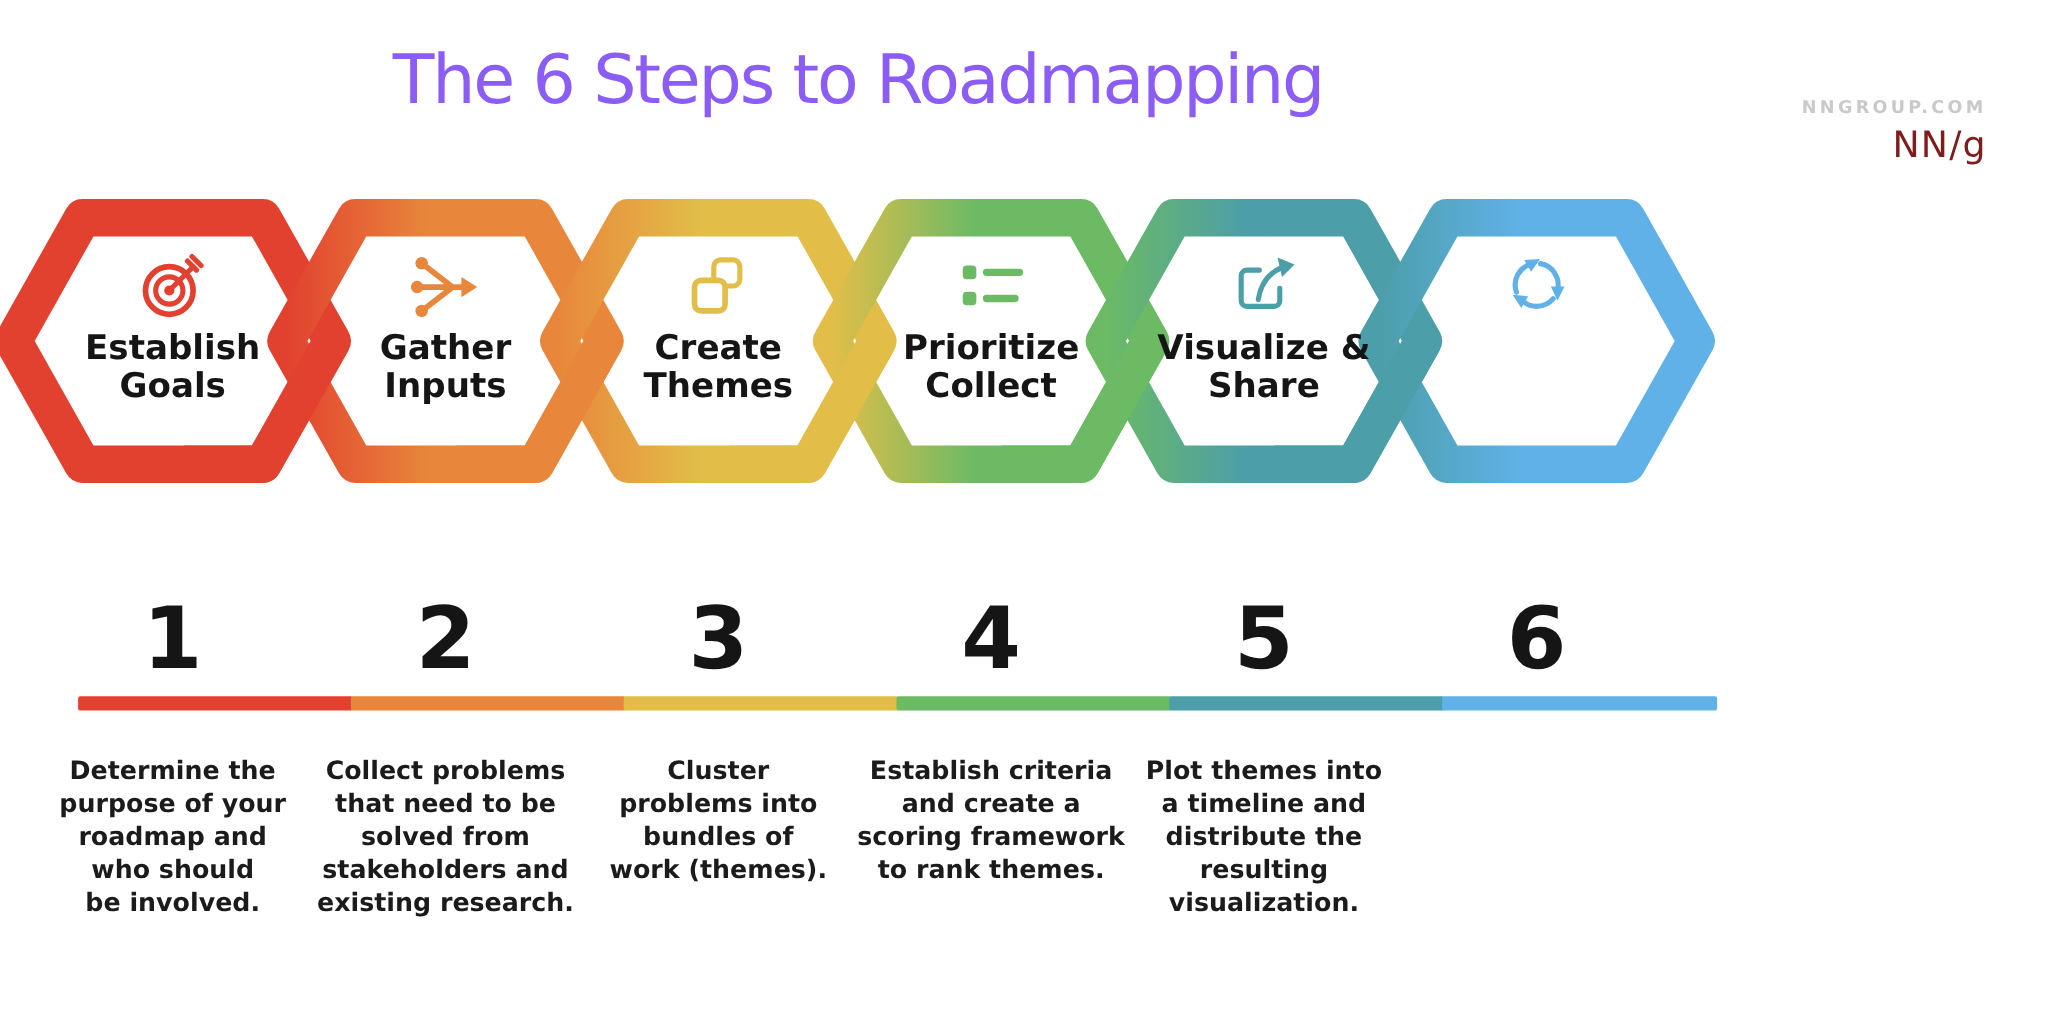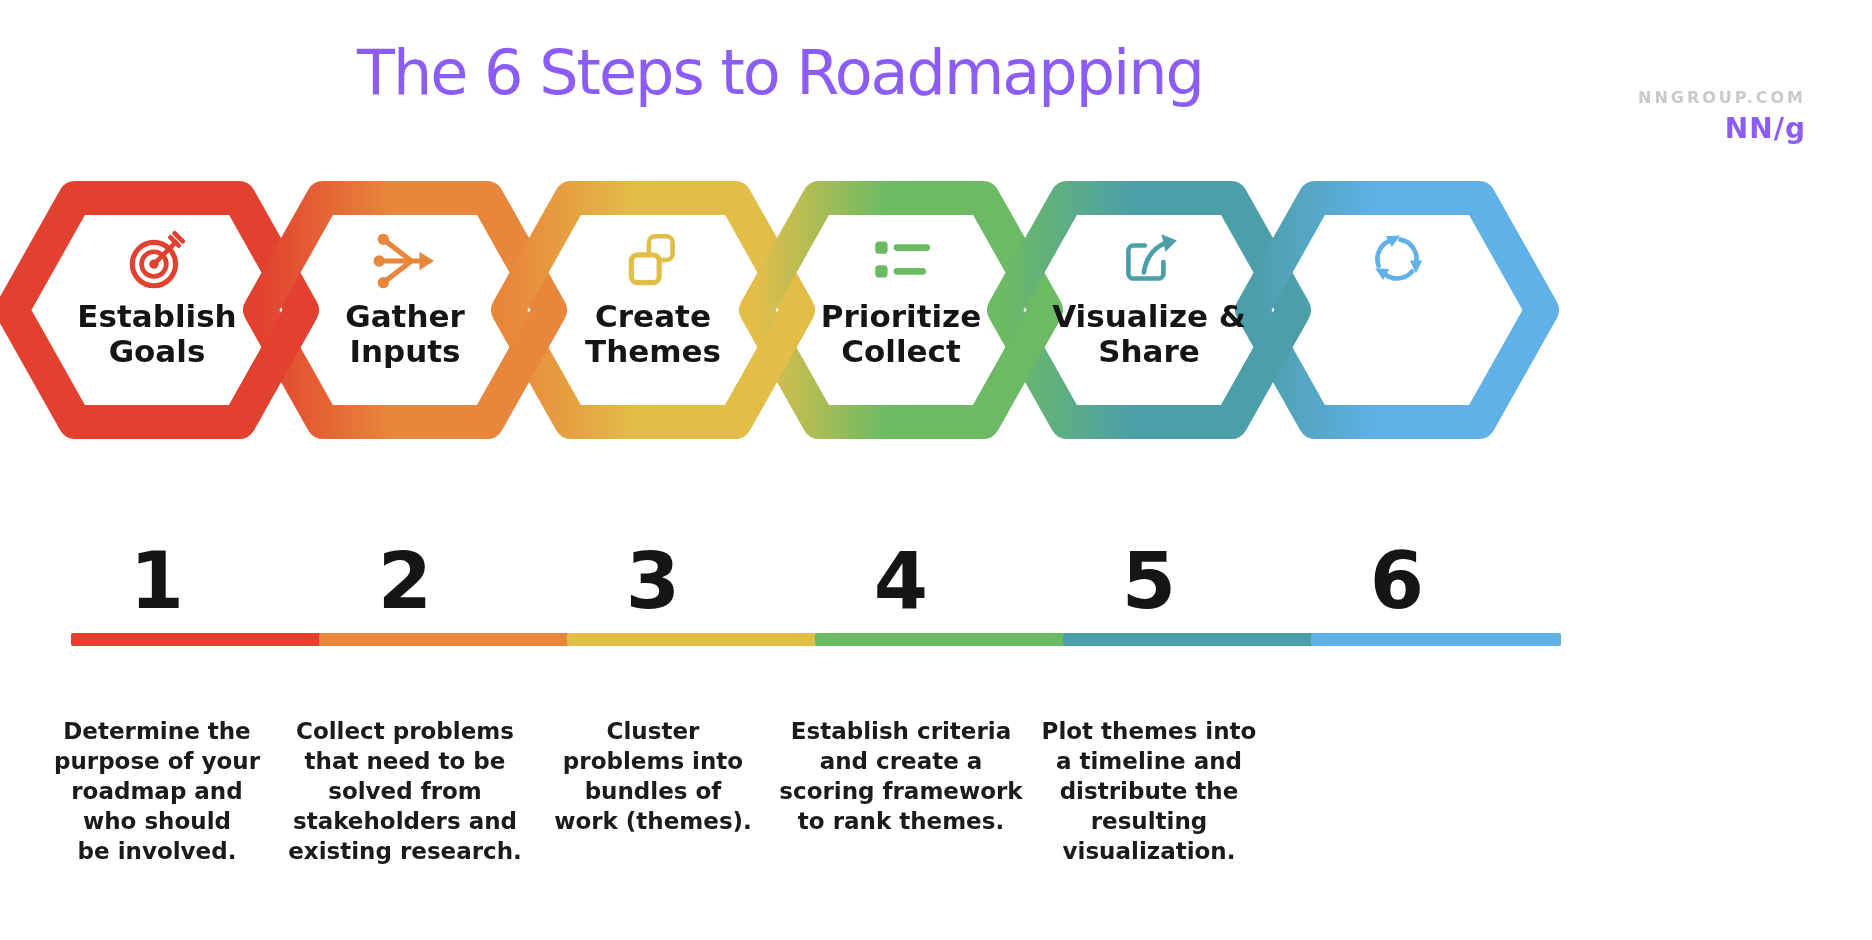--- a/index.html
+++ b/index.html
@@ -6,32 +6,32 @@
   body{
     width:1872px;height:940px;background:#ffffff;overflow:hidden;position:relative;
     font-family:"DejaVu Sans","Liberation Sans",sans-serif;color:#111;
   }
   .main-title{
     position:absolute;left:780px;top:36px;transform:translateX(-50%);
     font-size:62px;font-weight:normal;letter-spacing:-2px;white-space:nowrap;color:#8b5cf6;
   }
   .brand{position:absolute;right:66px;top:60px;text-align:right;margin-top:28px;}
   .brand-url{font-size:16px;font-weight:bold;letter-spacing:3px;color:#C9C9C9;}
-  .brand-logo{font-size:28px;font-weight:bold;color:#8b5cf6;margin-top:5px;letter-spacing:1px;}
+  .brand-logo{font-size:33px;font-weight:normal;color:#7f1d1d;margin-top:5px;letter-spacing:1px;}
   .chain{position:absolute;left:0;top:0;}
   .hex-ring{fill:none;stroke-width:34;stroke-linejoin:round;}
   .hex-overlay{fill:none;stroke-width:34;stroke-linejoin:round;stroke-linecap:butt;stroke:var(--sc);}
   .col{position:absolute;top:0;width:250px;height:900px;}
   .col > div{position:absolute;left:0;width:100%;text-align:center;}
   .icon-wrap{top:228px;height:68px;color:var(--sc);}
   .icon-wrap svg{display:inline-block;}
   .step-title{top:299px;font-size:31px;line-height:35px;font-weight:bold;white-space:pre-line;color:#151515;}
   .step-number{top:541px;font-size:78px;line-height:80px;font-weight:bold;color:#151515;}
   .step-bar{top:633px;left:39px !important;width:172px;height:13px;border-radius:2px;background:var(--sc);}
-  .step-desc{top:716px;font-size:23px;line-height:30px;font-weight:bold;white-space:pre-line;color:#1b1b1b;}
+  .step-desc{top:686px;font-size:23px;line-height:30px;font-weight:bold;white-space:pre-line;color:#1b1b1b;}
 </style>
 </head>
 <body>
 
 <div class="main-title">The 6 Steps to Roadmapping</div>
 
 <div class="brand">
   <div class="brand-url">NNGROUP.COM</div>
   <div class="brand-logo">NN/g</div>
 </div>

